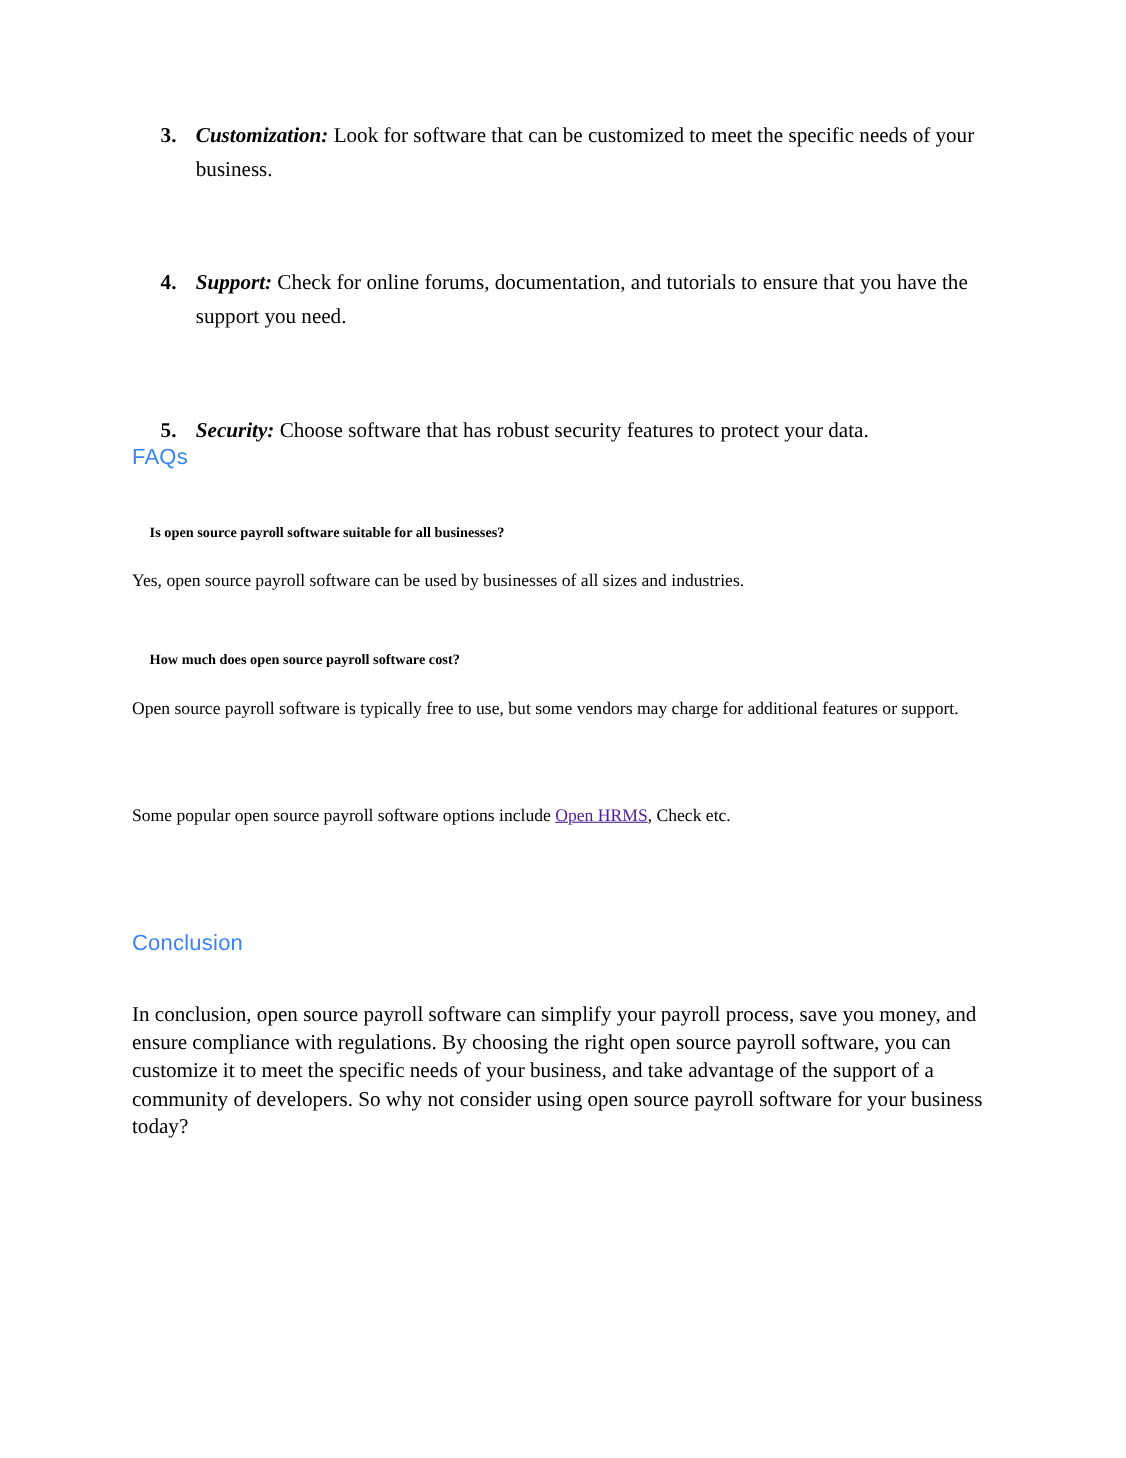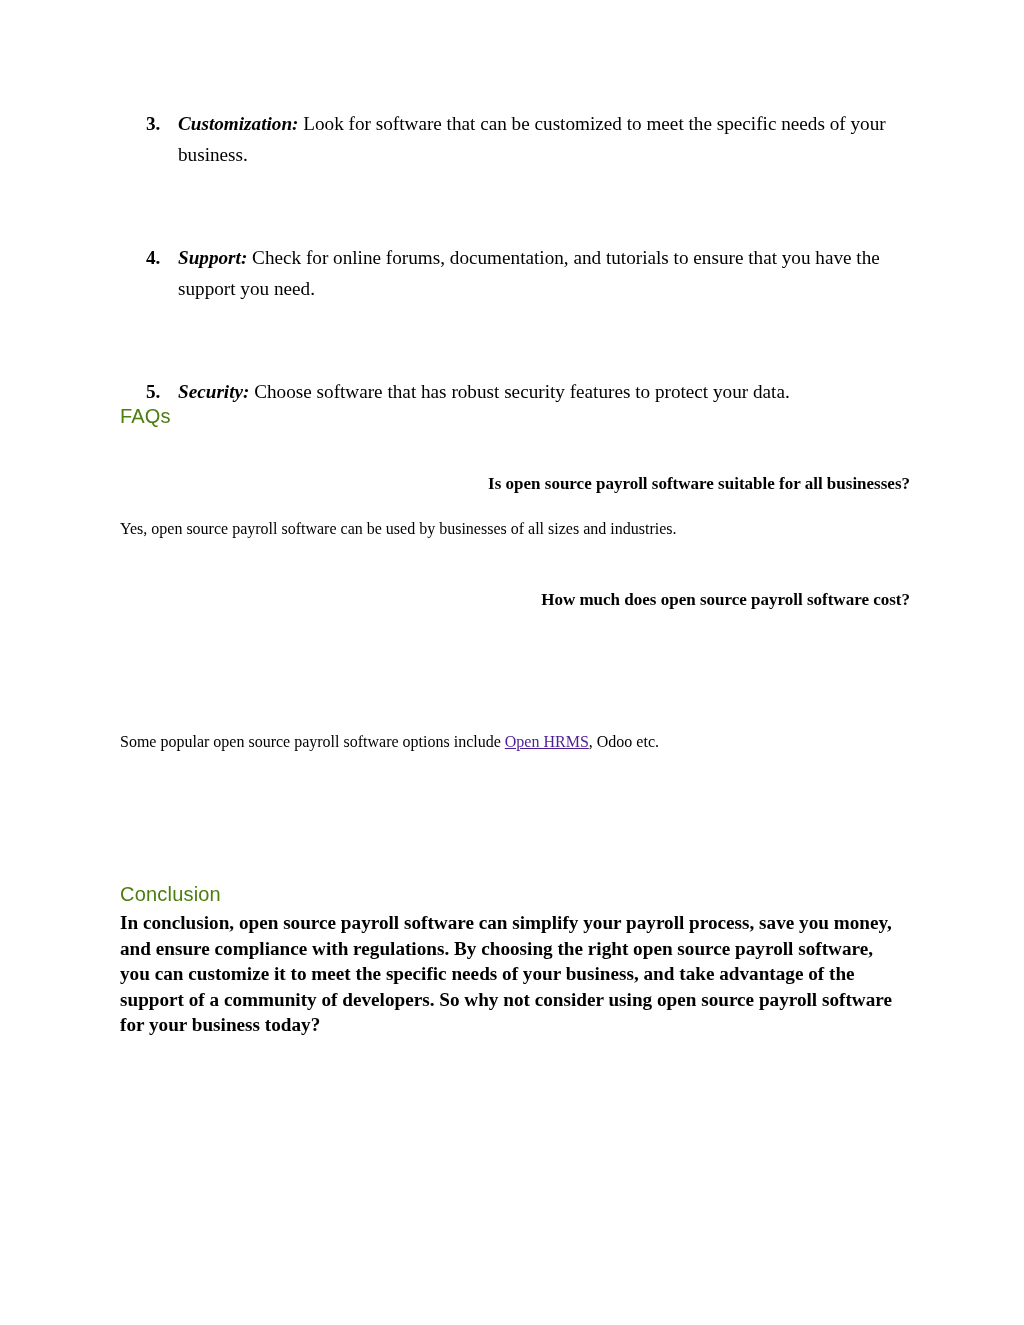--- a/index.html
+++ b/index.html
@@ -56,61 +56,59 @@
     font-style: italic;
   }
 
   
   .section-heading {
     position: absolute;
     left: 120px;
     font-family: "Liberation Sans", "DejaVu Sans", sans-serif;
     font-size: 20px;
     font-weight: 400;
-    color: #4d7c0f;
+    color: #3b82f6;
     letter-spacing: 0.2px;
     line-height: 26px;
     white-space: nowrap;
   }
   #heading-faqs    { top: 403px; }
-  #heading-conclusion { top: 881px; }
+  #heading-conclusion { top: 845px; }
 
   
   .faq-block {
     position: absolute;
     left: 120px;
     width: 790px;
   }
   #faq-1 { top: 470px; }
   #faq-2 { top: 586px; }
   #faq-3 { top: 727px; }
 
   .faq-question {
-    font-size: 17px;
+    font-size: 13px;
     font-weight: bold;
     line-height: 28px;
-    margin: 0 0 16px 4px;
-    text-align: right;
+    margin: 0 0 16px 16px;
   }
   .faq-answer {
     font-size: 16px;
     line-height: 29px;
     margin: 0;
   }
 
   
   #conclusion-paragraph {
     position: absolute;
     left: 120px;
     top: 910px;
     width: 782px;
     font-size: 19.2px;
     line-height: 25.5px;
     margin: 0;
-    font-weight: bold;
   }
 
   
   .doc-link {
     color: #4c1d95;
     text-decoration: underline;
     cursor: pointer;
   }
 </style>
 </head>
@@ -139,23 +137,24 @@
 
   <div class="section-heading" id="heading-faqs">FAQs</div>
 
   <div class="faq-block" id="faq-1">
     <p class="faq-question">Is open source payroll software suitable for all businesses?</p>
     <p class="faq-answer">Yes, open source payroll software can be used by businesses of all sizes and industries.</p>
   </div>
 
   <div class="faq-block" id="faq-2">
     <p class="faq-question">How much does open source payroll software cost?</p>
+    <p class="faq-answer">Open source payroll software is typically free to use, but some vendors may charge for additional features or support.</p>
   </div>
 
   <div class="faq-block" id="faq-3">
-    <p class="faq-answer"><span>Some popular open source payroll software options include </span><a class="doc-link">Open HRMS</a><span>, Odoo etc.</span></p>
+    <p class="faq-answer"><span>Some popular open source payroll software options include </span><a class="doc-link">Open HRMS</a><span>, Check etc.</span></p>
   </div>
 
   <div class="section-heading" id="heading-conclusion">Conclusion</div>
 
   <p id="conclusion-paragraph">In conclusion, open source payroll software can simplify your payroll process, save you money, and ensure compliance with regulations. By choosing the right open source payroll software, you can customize it to meet the specific needs of your business, and take advantage of the support of a community of developers. So why not consider using open source payroll software for your business today?</p>
 
 </div>
 
 </body></html>

